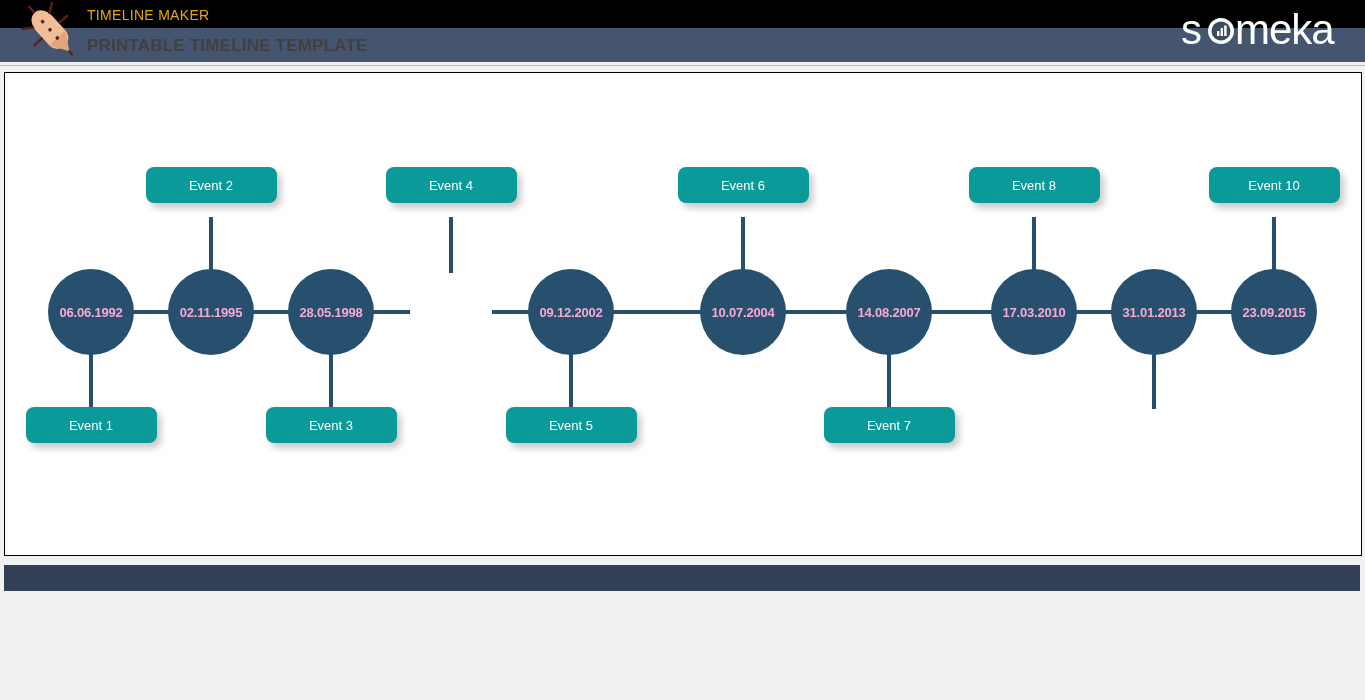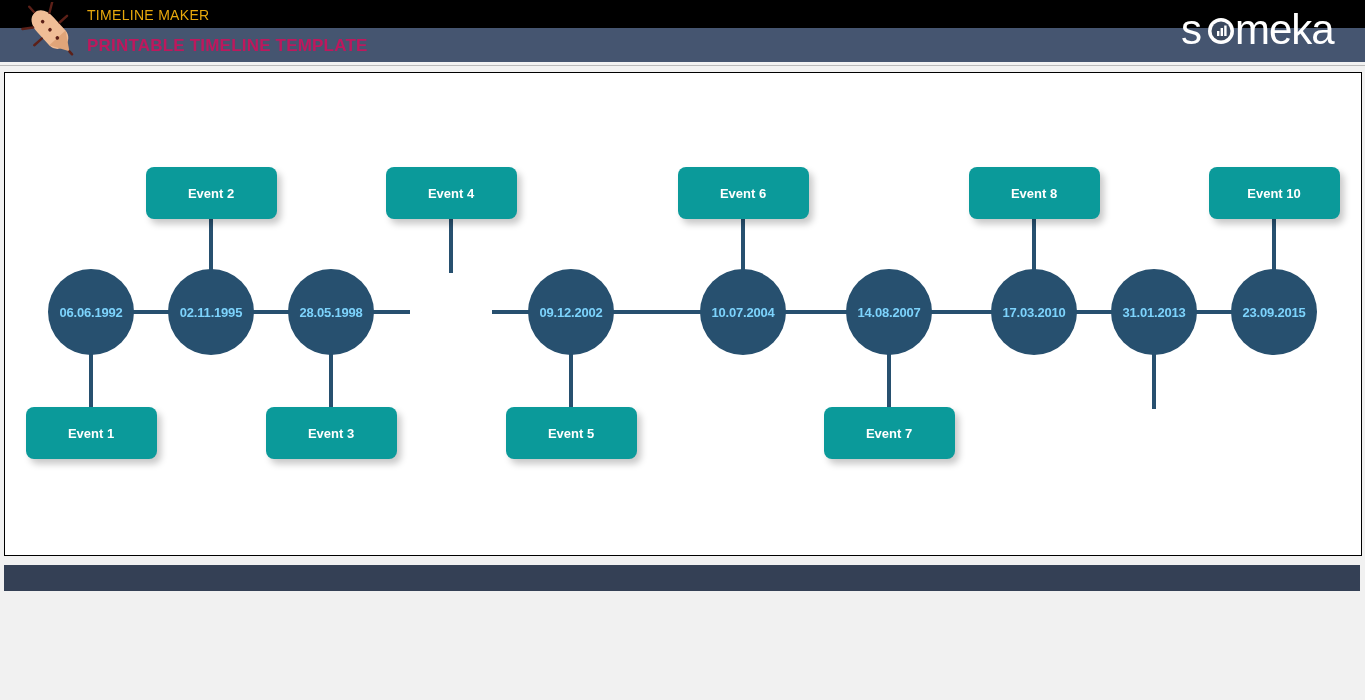--- a/index.html
+++ b/index.html
@@ -41,21 +41,21 @@
     font-weight: 400;
     color: #e8a80c;
     letter-spacing: 0.3px;
     white-space: nowrap;
   }
   #doc-title {
     position: absolute;
     left: 87px; top: 36px;
     font-size: 17px;
     font-weight: bold;
-    color: #be185d;
+    color: #404040;
     letter-spacing: 0.2px;
     white-space: nowrap;
   }
 
   
   #pen-icon {
     position: absolute;
     left: 16px; top: 2px;
     width: 72px; height: 60px;
   }
@@ -108,39 +108,39 @@
     background: #27506f;
   }
   .node-circle {
     position: absolute;
     width: 86px; height: 86px;
     border-radius: 50%;
     background: #27506f;
     display: flex;
     align-items: center;
     justify-content: center;
-    color: #7dd3fc;
+    color: #f9a8d4;
     font-size: 13px;
     font-weight: bold;
     letter-spacing: -0.2px;
     white-space: nowrap;
   }
   .event-box {
     position: absolute;
     width: 131px;
-    height: 52px;
+    height: 36px;
     border-radius: 8px;
     background: #0b9a9a;
     box-shadow: 4px 5px 7px rgba(0,0,0,0.22);
     display: flex;
     align-items: center;
     justify-content: center;
     color: #ffffff;
     font-size: 13px;
-    font-weight: 700;
+    font-weight: 400;
     white-space: nowrap;
   }
 </style>
 </head>
 <body>
 
 <div id="app-header">
 
   <div id="brand-bar"></div>
   <div id="title-bar"></div>

